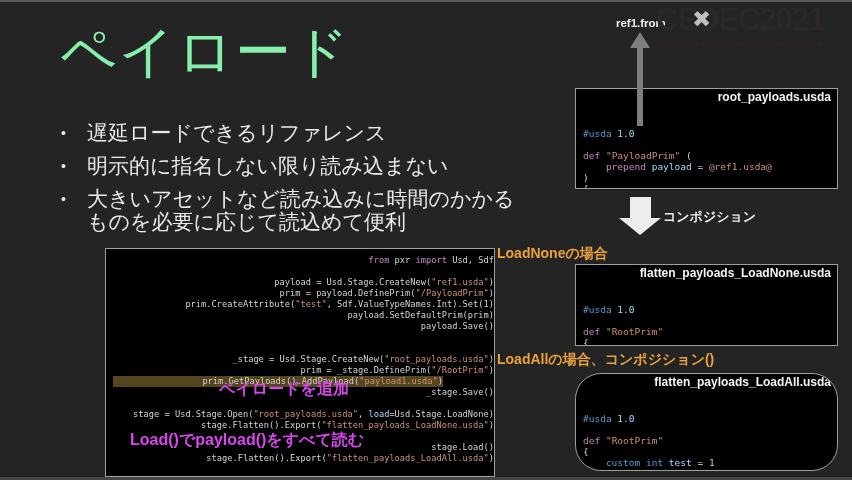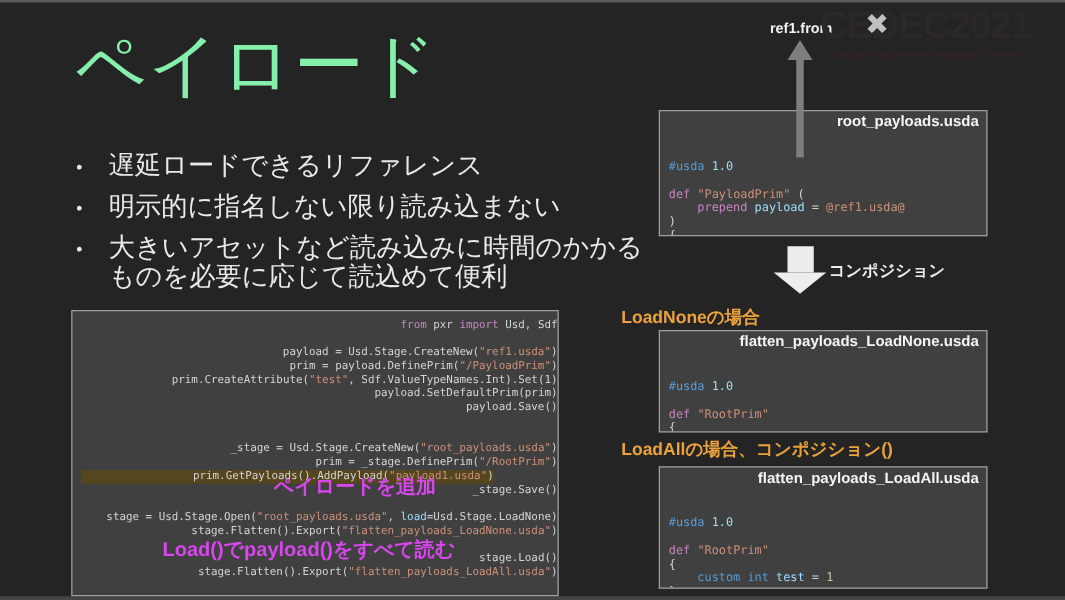--- a/index.html
+++ b/index.html
@@ -10,30 +10,30 @@
   .edge.bottom{bottom:0;height:3px;background:#454545;}
 
   .title{position:absolute;left:60px;top:28px;font-size:56px;line-height:48px;
          color:#86efac;font-weight:500;letter-spacing:1px;}
 
   .bullets{position:absolute;left:58px;top:121px;width:490px;color:#e9e9e9;font-size:21px;}
   .bullet-item{display:flex;margin-bottom:9px;}
   .bullet-dot{flex:0 0 26px;width:26px;font-size:14px;line-height:24px;padding-left:3px;color:#e9e9e9;}
   .bullet-text{line-height:23px;white-space:pre-line;}
 
-  .code{position:absolute;background:#404040;border:1px solid #9e9e9e;
+  .code{position:absolute;background:#000000;border:1px solid #9e9e9e;
         font-family:"DejaVu Sans Mono","Liberation Mono",monospace;
-        color:#d4d4d4;white-space:pre;overflow:hidden;}
+        color:#d4d4d4;white-space:pre;overflow:hidden;margin-left:48px;}
   .code-left{left:57px;top:248px;width:381px;height:221px;font-size:8.7px;line-height:11px;padding:6px 0 0 7px;text-align:right;}
   .code-line{height:11px;}
   .code-left .hl{background:#55461f;width:330px;}
   .code-r{font-size:9.5px;line-height:11px;padding:6px 0 0 7px;}
   #root-block{left:527px;top:88px;width:254px;height:93px;}
   #loadnone-block{left:527px;top:264px;width:254px;height:74px;}
-  #loadall-block{left:527px;top:373px;width:254px;height:90px;}
+  #loadall-block{left:527px;top:373px;width:254px;height:90px;border-radius:26px;}
   .block-title{position:absolute;top:3px;right:6px;white-space:normal;
         font-family:"Liberation Sans","DejaVu Sans",sans-serif;
         font-size:12px;font-weight:bold;color:#f4f4f4;}
 
   .pl{color:#d4d4d4}.kw{color:#c586c0}.str{color:#ce9178}
   .blue{color:#569cd6}.lblue{color:#9cdcfe}.num{color:#b5cea8}
 
   .annotation{position:absolute;color:#d946ef;font-weight:bold;font-size:16px;z-index:4;}
   #anno-add{left:219px;top:379px;}
   #anno-load{left:130px;top:430px;}

